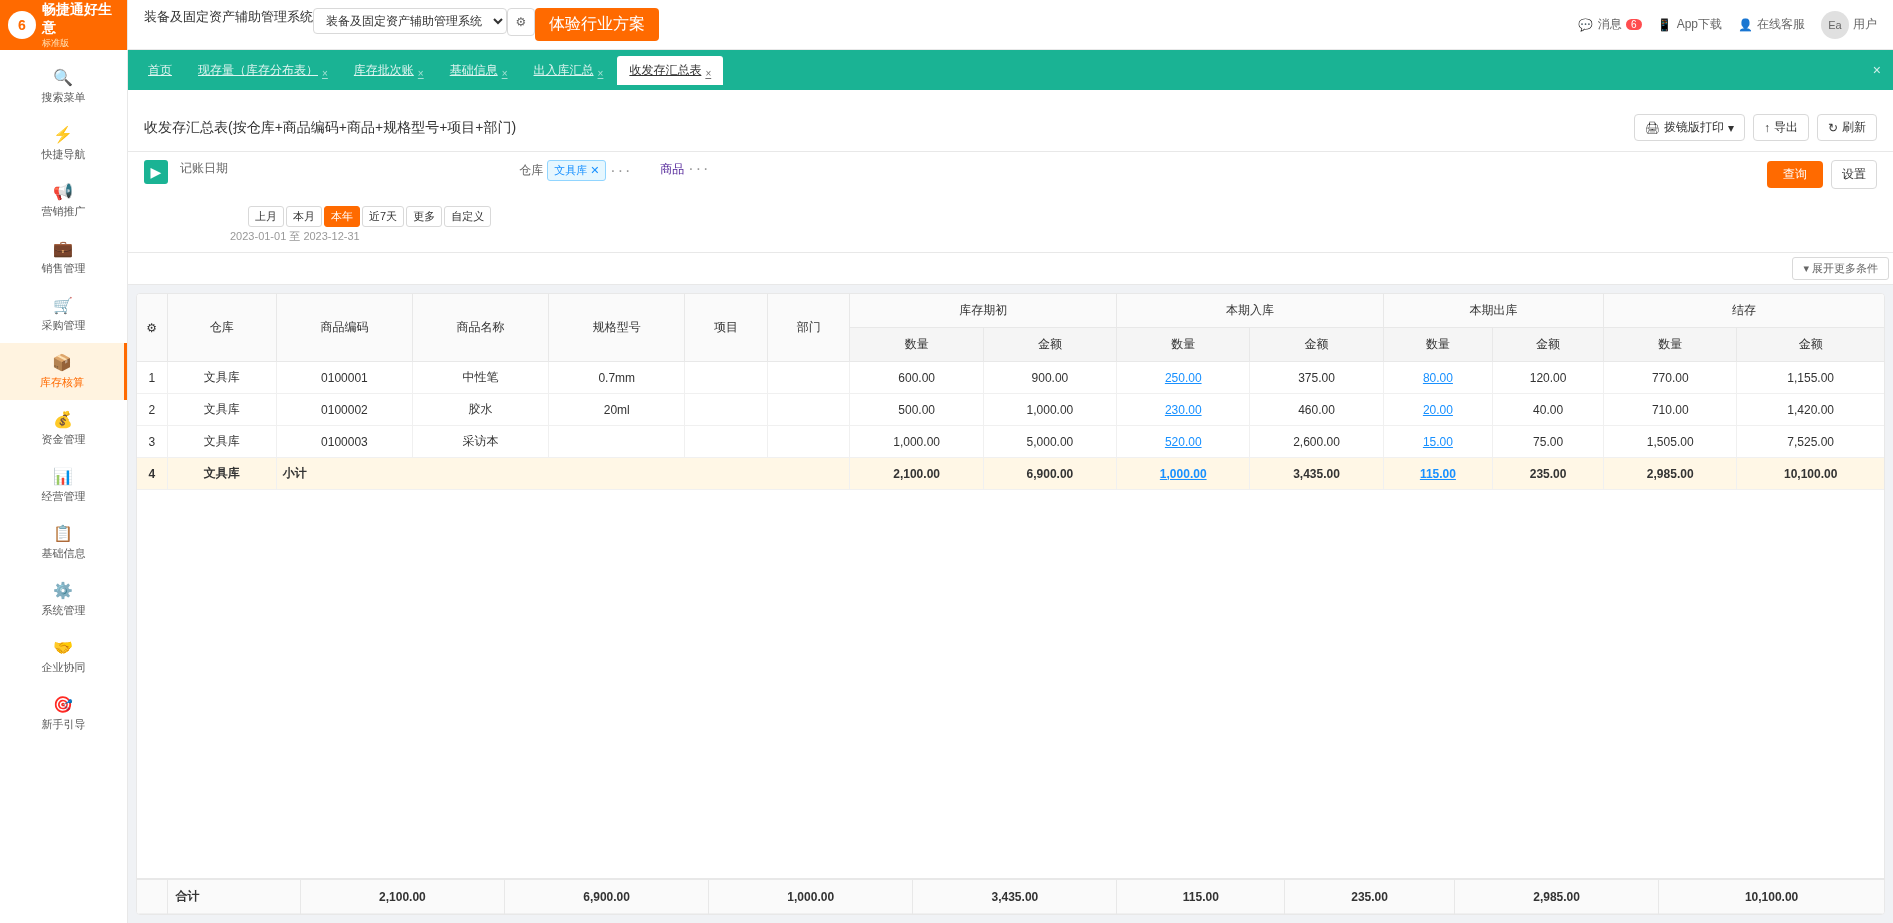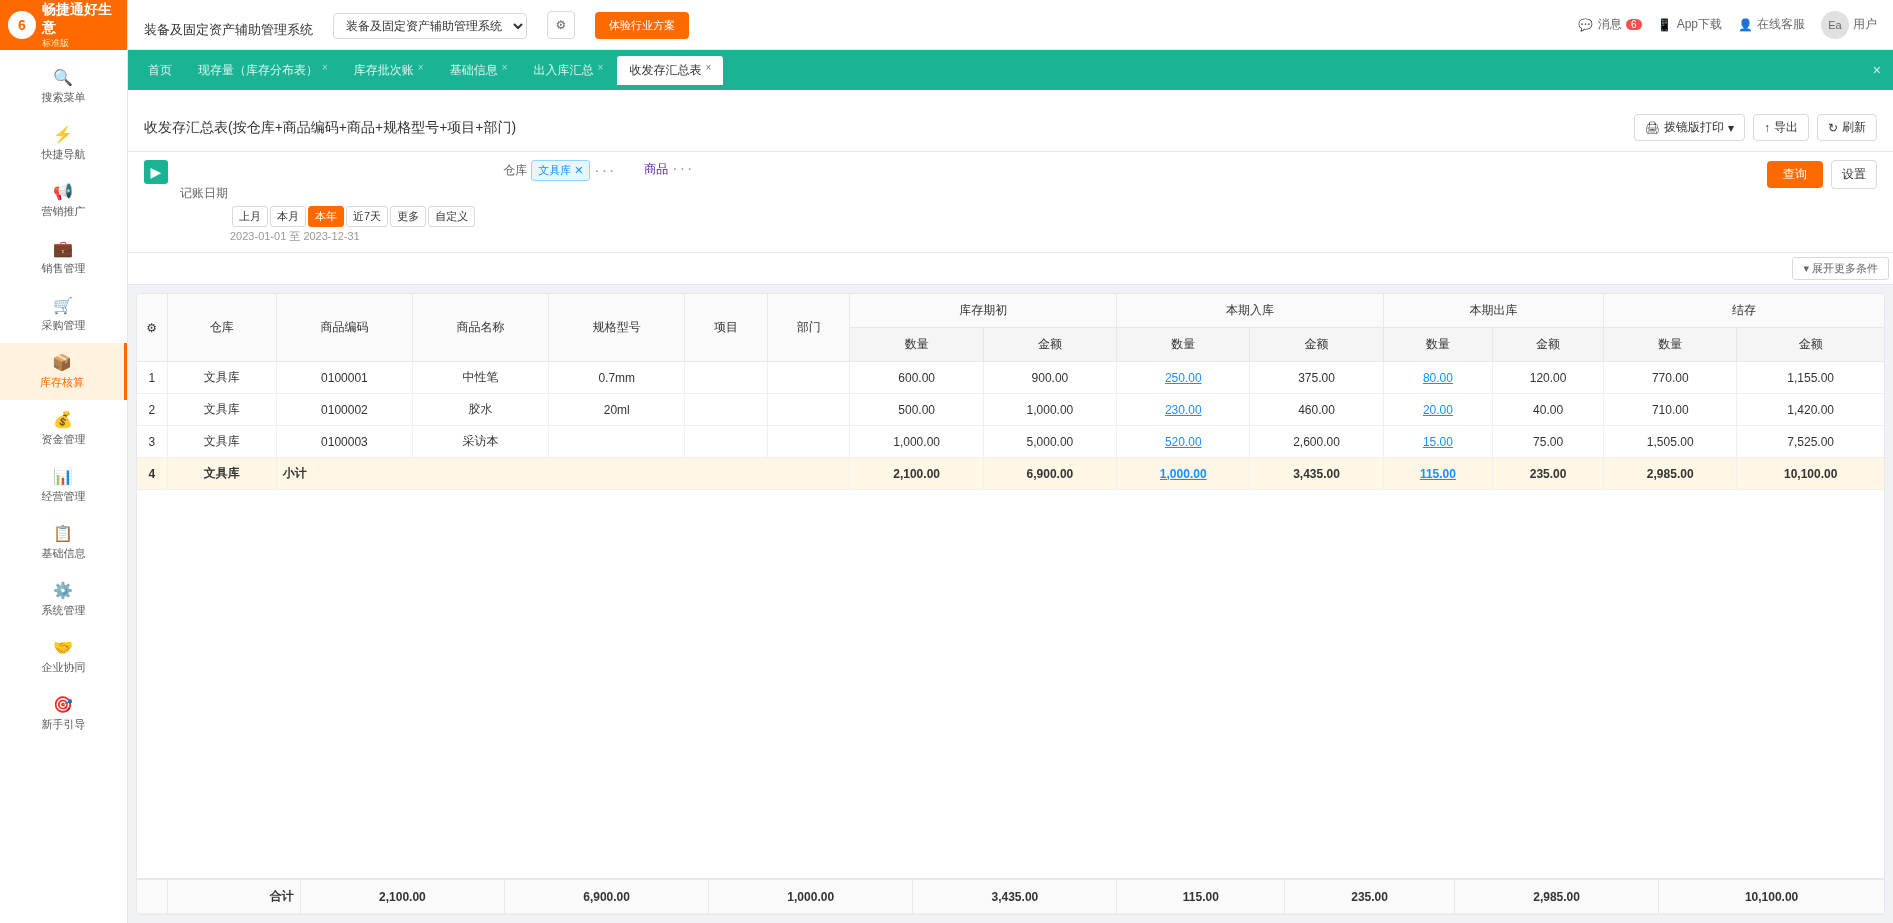--- a/index.html
+++ b/index.html
@@ -13,32 +13,32 @@
     .sidebar-item { display: flex; flex-direction: column; align-items: center; padding: 10px 4px; cursor: pointer; color: #595959; transition: all 0.2s; gap: 3px; }
     .sidebar-item.active { background: #fff3e0; color: #ff6a00; border-right: 3px solid #ff6a00; }
     .sidebar-item-icon { font-size: 16px; }
     .sidebar-item-label { font-size: 11px; text-align: center; }
 
     
     .main { flex: 1; display: flex; flex-direction: column; overflow: hidden; }
 
     
     .topbar { height: 50px; background: #fff; border-bottom: 1px solid #e8e8e8; display: flex; align-items: center; padding: 0 16px; gap: 12px; justify-content: space-between; flex-shrink: 0; }
-    .topbar-left { display: flex; align-items: flex-end; gap: 20px; }
+    .topbar-left { display: flex; align-items: flex-start; gap: 0; }
     .topbar-select { border: 1px solid #d9d9d9; border-radius: 4px; padding: 4px 8px; font-size: 12px; color: #333; background: #fff; }
     .topbar-gear { width: 28px; height: 28px; border: 1px solid #d9d9d9; border-radius: 4px; display: flex; align-items: center; justify-content: center; cursor: pointer; color: #666; }
-    .topbar-trial { background: #ff6a00; color: #fff; border: none; border-radius: 4px; padding: 6px 14px; font-size: 11px; cursor: pointer; }
+    .topbar-trial { background: #ff6a00; color: #fff; border: none; border-radius: 4px; padding: 6px 14px; font-size: 16px; cursor: pointer; }
     .topbar-right { display: flex; align-items: center; gap: 16px; color: #666; font-size: 12px; }
     .topbar-right-item { display: flex; align-items: center; gap: 4px; cursor: pointer; }
     .badge { background: #ff4d4f; color: #fff; border-radius: 8px; padding: 0 5px; font-size: 10px; min-width: 16px; text-align: center; }
     .avatar { width: 28px; height: 28px; background: #e0e0e0; border-radius: 50%; display: flex; align-items: center; justify-content: center; font-size: 11px; color: #666; }
 
     
     .tabbar { background: #1ab394; display: flex; align-items: center; padding: 0 8px; height: 40px; flex-shrink: 0; gap: 2px; }
-    .tab { display: flex; align-items: flex-start; gap: 4px; padding: 6px 12px; cursor: pointer; border-radius: 3px 3px 0 0; font-size: 12px; color: rgba(255,255,255,0.85); background: transparent; white-space: nowrap; }
+    .tab { display: flex; align-items: flex-end; gap: 4px; padding: 6px 12px; cursor: pointer; border-radius: 3px 3px 0 0; font-size: 12px; color: rgba(255,255,255,0.85); background: transparent; white-space: nowrap; text-decoration: underline; }
     .tab.active { background: #fff; color: #333; border-radius: 3px 3px 0 0; }
     .tab-close { font-size: 10px; color: inherit; cursor: pointer; opacity: 0.7; }
     .tab-close-main { color: rgba(255,255,255,0.8); font-size: 14px; cursor: pointer; padding: 4px; margin-left: 8px; }
 
     
     .content { flex: 1; background: #f0f2f5; overflow: auto; display: flex; flex-direction: column; }
     .btn-print { border: 1px solid #d9d9d9; background: #fff; border-radius: 4px; padding: 4px 10px; font-size: 12px; cursor: pointer; display: flex; align-items: center; gap: 4px; color: #333; }
     .btn-export { border: 1px solid #d9d9d9; background: #fff; border-radius: 4px; padding: 4px 10px; font-size: 12px; cursor: pointer; display: flex; align-items: center; gap: 4px; color: #333; }
     .btn-refresh { border: 1px solid #d9d9d9; background: #fff; border-radius: 4px; padding: 4px 10px; font-size: 12px; cursor: pointer; display: flex; align-items: center; gap: 4px; color: #333; }
     .filter-toggle { width: 24px; height: 24px; background: #1ab394; color: #fff; border: none; border-radius: 3px; cursor: pointer; display: flex; align-items: center; justify-content: center; font-size: 14px; }
@@ -216,21 +216,21 @@
           <span>↻</span>
           <span>刷新</span>
         </button>
       </div>
     </div>
 
     <div style="background:#fff;padding:8px 16px;display:flex;align-items:flex-start;gap:12px;border-bottom:1px solid #e8e8e8;flex-wrap:wrap;">
       <button class="filter-toggle">▶</button>
 
       <div style="display:flex;flex-direction:column;gap:2px;">
-        <div style="display:flex;align-items:center;gap:4px;">
+        <div style="display:flex;align-items:flex-start;gap:20px;">
           <span style="color:#666;font-size:12px;">记账日期</span>
           <div id="date-btns" style="display:flex;gap:2px;margin-top:46px;">
               <button class="filter-date-btn">上月</button>
               <button class="filter-date-btn">本月</button>
               <button class="filter-date-btn active">本年</button>
               <button class="filter-date-btn">近7天</button>
               <button class="filter-date-btn">更多</button>
               <button class="filter-date-btn">自定义</button>
             </div>
         </div>
@@ -358,21 +358,21 @@
   <td>10,100.00</td>
 </tr>
             </tbody>
         </table>
       </div>
 
       <table style="width:100%;border-collapse:collapse;font-size:12px;">
         <tbody class="table-footer">
           <tr>
             <td style="width:30px;border-right:1px solid #e8e8e8;"></td>
-            <td colspan="6" style="text-align:right;padding-left:8px;border-right:1px solid #e8e8e8;margin-left:17px;">合计</td>
+            <td colspan="6" style="text-align:left;padding-left:8px;border-right:1px solid #e8e8e8;margin-left:17px;">合计</td>
             <td style="text-align:center;border-right:1px solid #e8e8e8;">2,100.00</td>
             <td style="text-align:center;border-right:1px solid #e8e8e8;">6,900.00</td>
             <td style="text-align:center;border-right:1px solid #e8e8e8;">1,000.00</td>
             <td style="text-align:center;border-right:1px solid #e8e8e8;">3,435.00</td>
             <td style="text-align:center;border-right:1px solid #e8e8e8;">115.00</td>
             <td style="text-align:center;border-right:1px solid #e8e8e8;">235.00</td>
             <td style="text-align:center;border-right:1px solid #e8e8e8;">2,985.00</td>
             <td style="text-align:center;">10,100.00</td>
           </tr>
         </tbody>

